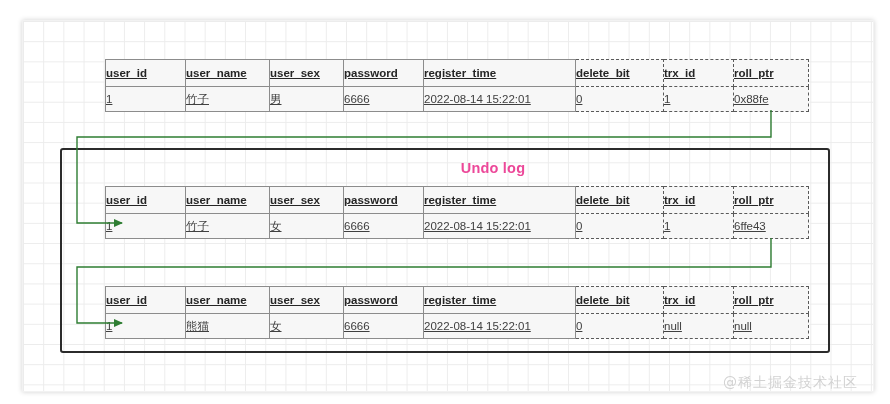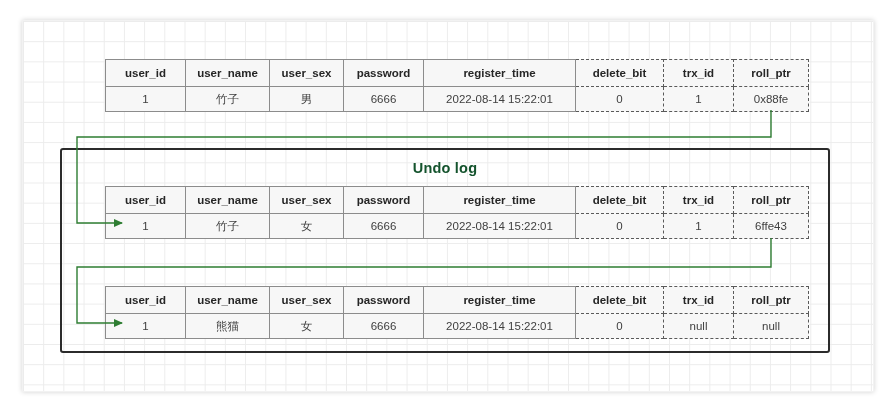--- a/index.html
+++ b/index.html
@@ -43,26 +43,27 @@
     position: absolute;
     border-collapse: collapse;
     table-layout: fixed;
     font-size: 11.5px;
     color: #333333;
     background: #f7f7f7;
   }
   .rec-table td, .rec-table th {
     border: 1px solid #8c8c8c;
     padding: 0;
-    text-align: center;
+    text-align: left;
     vertical-align: middle;
     font-weight: normal;
     background: #f7f7f7;
     white-space: nowrap;
     overflow: hidden;
+    text-decoration: underline;
   }
   .rec-table tr.hdr th {
     height: 26px;
     font-weight: bold;
     font-size: 11.5px;
     color: #262626;
     background: #f7f7f7;
   }
   .rec-table tr.val td {
     height: 24px;
@@ -97,22 +98,23 @@
     box-sizing: border-box;
   }
   .undo-title {
     position: absolute;
     left: 0;
     top: 10px;
     width: 100%;
     text-align: center;
     font-size: 14.5px;
     font-weight: bold;
-    color: #14532d;
+    color: #ec4899;
     letter-spacing: 0.2px;
+    padding-left: 48px;
   }
 
   
   .connectors {
     position: absolute;
     left: 0; top: 0;
     width: 890px;
     height: 404px;
     pointer-events: none;
   }
@@ -250,14 +252,15 @@
       <marker id="arrowGreen" markerWidth="9" markerHeight="8" refX="8" refY="4" orient="auto" markerUnits="userSpaceOnUse">
         <path d="M0,0 L9,4 L0,8 z" fill="#2e7d32"></path>
       </marker>
     </defs>
 
     <path d="M771,110 L771,137 L77,137 L77,223 L122,223" fill="none" stroke="#2e7d32" stroke-width="1.4" marker-end="url(#arrowGreen)"></path>
 
     <path d="M771,238 L771,267 L77,267 L77,323 L122,323" fill="none" stroke="#2e7d32" stroke-width="1.4" marker-end="url(#arrowGreen)"></path>
   </svg>
 
+  <div class="watermark">@稀土掘金技术社区</div>
 
 </div>
 
 </body></html>

